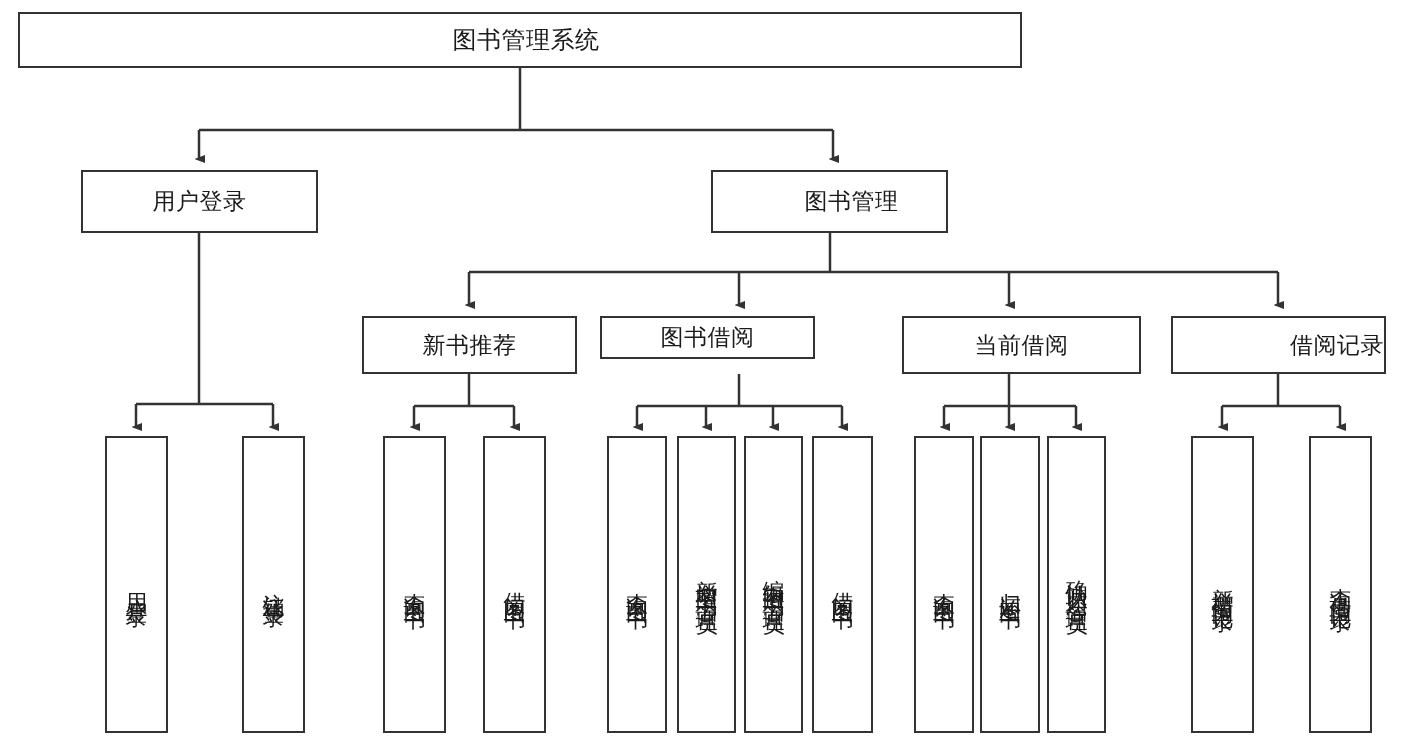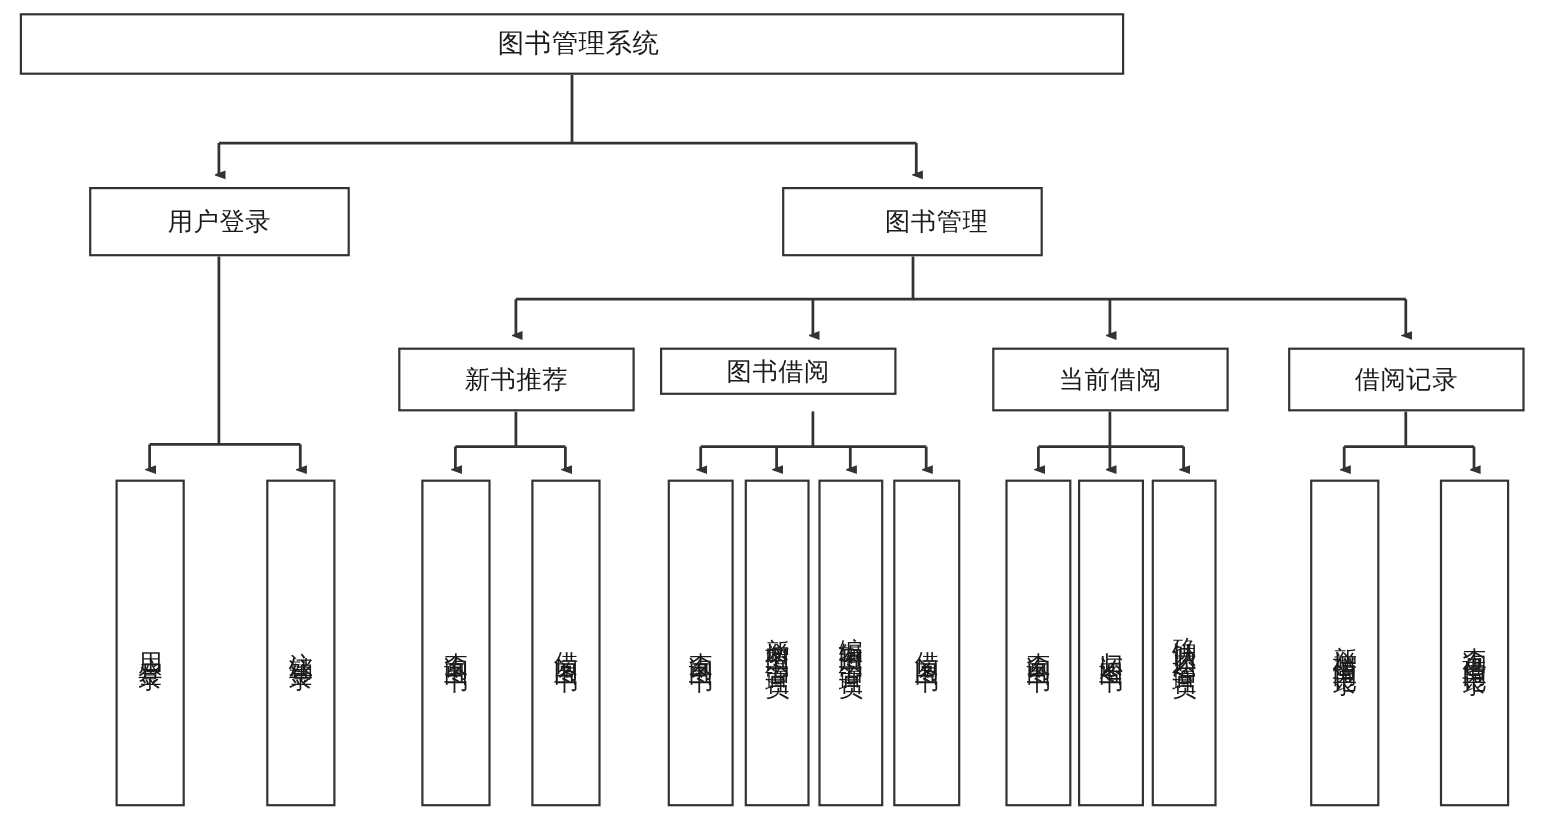--- a/index.html
+++ b/index.html
@@ -137,24 +137,24 @@
   <div class="node h" style="left:711px; top:170px; width:237px; height:63px;padding-left:44px;">
     <span>图书管理</span>
   </div>
 
   <div class="node h" style="left:362px; top:316px; width:215px; height:58px;">
     <span>新书推荐</span>
   </div>
   <div class="node h" style="left:600px; top:316px; width:215px; height:43px;">
     <span>图书借阅</span>
   </div>
-  <div class="node h" style="left:902px; top:316px; width:215px; height:58px;">
+  <div class="node h" style="left:902px; top:316px; width:239px; height:58px;">
     <span>当前借阅</span>
   </div>
-  <div class="node h" style="left:1171px; top:316px; width:215px; height:58px;">
+  <div class="node h" style="left:1171px; top:316px; width:215px; height:58px;justify-content:flex-end;">
     <span>借阅记录</span>
   </div>
 
   <div class="node v" style="left:105px; top:436px; width:63px; height:297px;">
     <span class="vtext">用户登录</span>
   </div>
   <div class="node v" style="left:242px; top:436px; width:63px; height:297px;">
     <span class="vtext">注销登录</span>
   </div>
 

